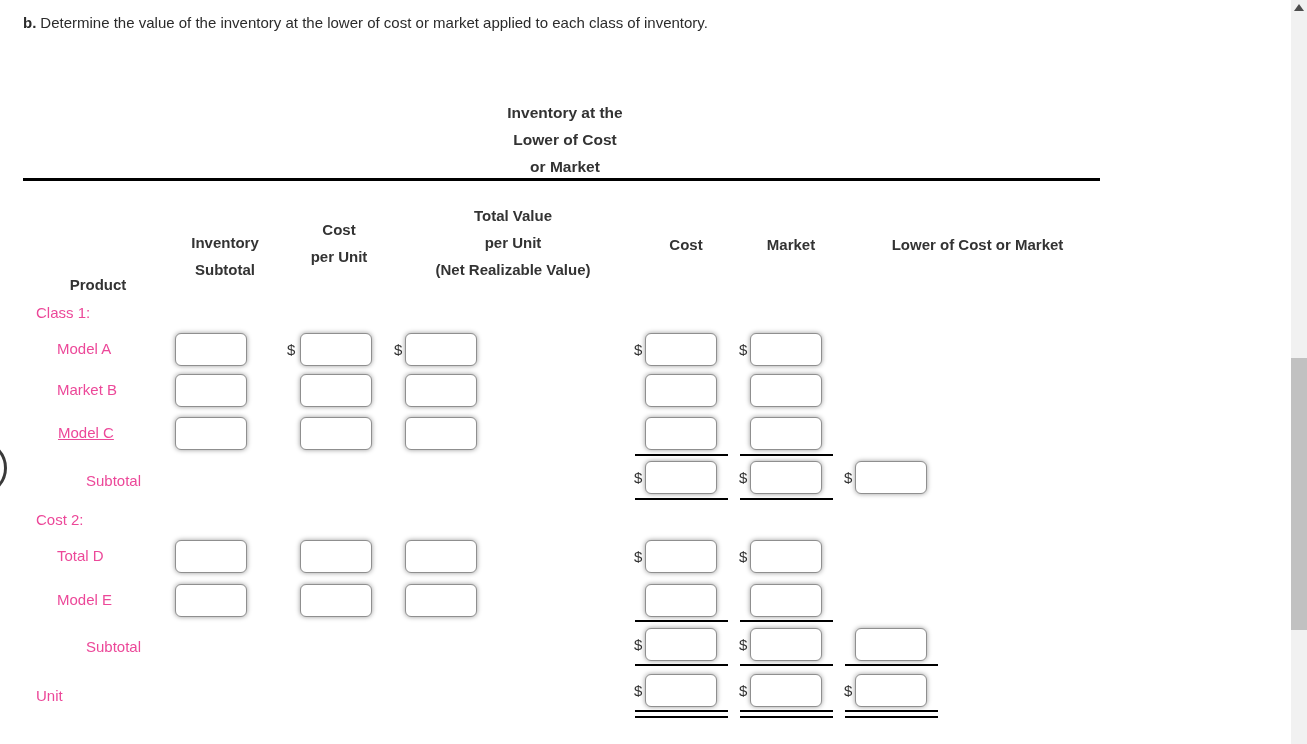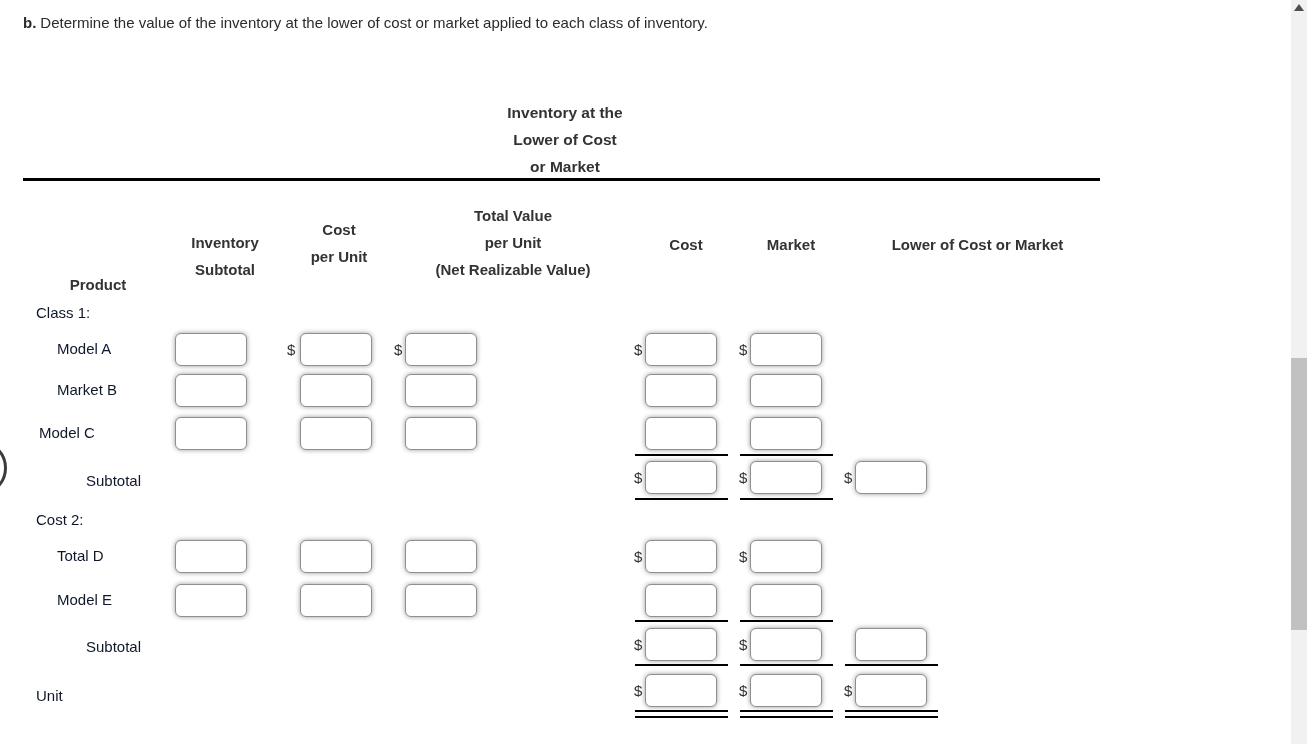--- a/index.html
+++ b/index.html
@@ -20,25 +20,25 @@
   .colhdr { position:absolute; text-align:center; font-weight:bold; font-size:15px;
             line-height:27px; color:#333; }
   .h-product { left:48px;  top:271px; width:100px; }
   .h-qty     { left:165px; top:229px; width:120px; }
   .h-cpu     { left:289px; top:216px; width:100px; }
   .h-mv      { left:385px; top:202px; width:256px; }
   .h-cost    { left:646px; top:231px; width:80px;  }
   .h-mkt     { left:747px; top:231px; width:88px;  }
   .h-lcm     { left:845px; top:231px; width:265px; }
 
-  .rowlabel { position:absolute; font-size:15px; line-height:18px; color:#0f172a; white-space:nowrap; }
+  .rowlabel { position:absolute; font-size:15px; line-height:18px; color:#ec4899; white-space:nowrap; }
   .l-class1 { left:36px; top:304px; }
   .l-ma     { left:57px; top:340px; }
   .l-mb     { left:57px; top:381px; }
-  .l-mc     { left:39px; top:424px; }
+  .l-mc     { left:58px; top:424px;text-decoration:underline; }
   .l-sub1   { left:86px; top:472px; }
   .l-class2 { left:36px; top:511px; }
   .l-md     { left:57px; top:547px; }
   .l-me     { left:57px; top:591px; }
   .l-sub2   { left:86px; top:638px; }
   .l-total  { left:36px; top:687px; }
 
   .box { position:absolute; width:72px; height:33px; background:#fff;
          border:1px solid #8f8f8f; border-radius:6px;
          box-shadow:0 0 5px rgba(0,0,0,0.40);

